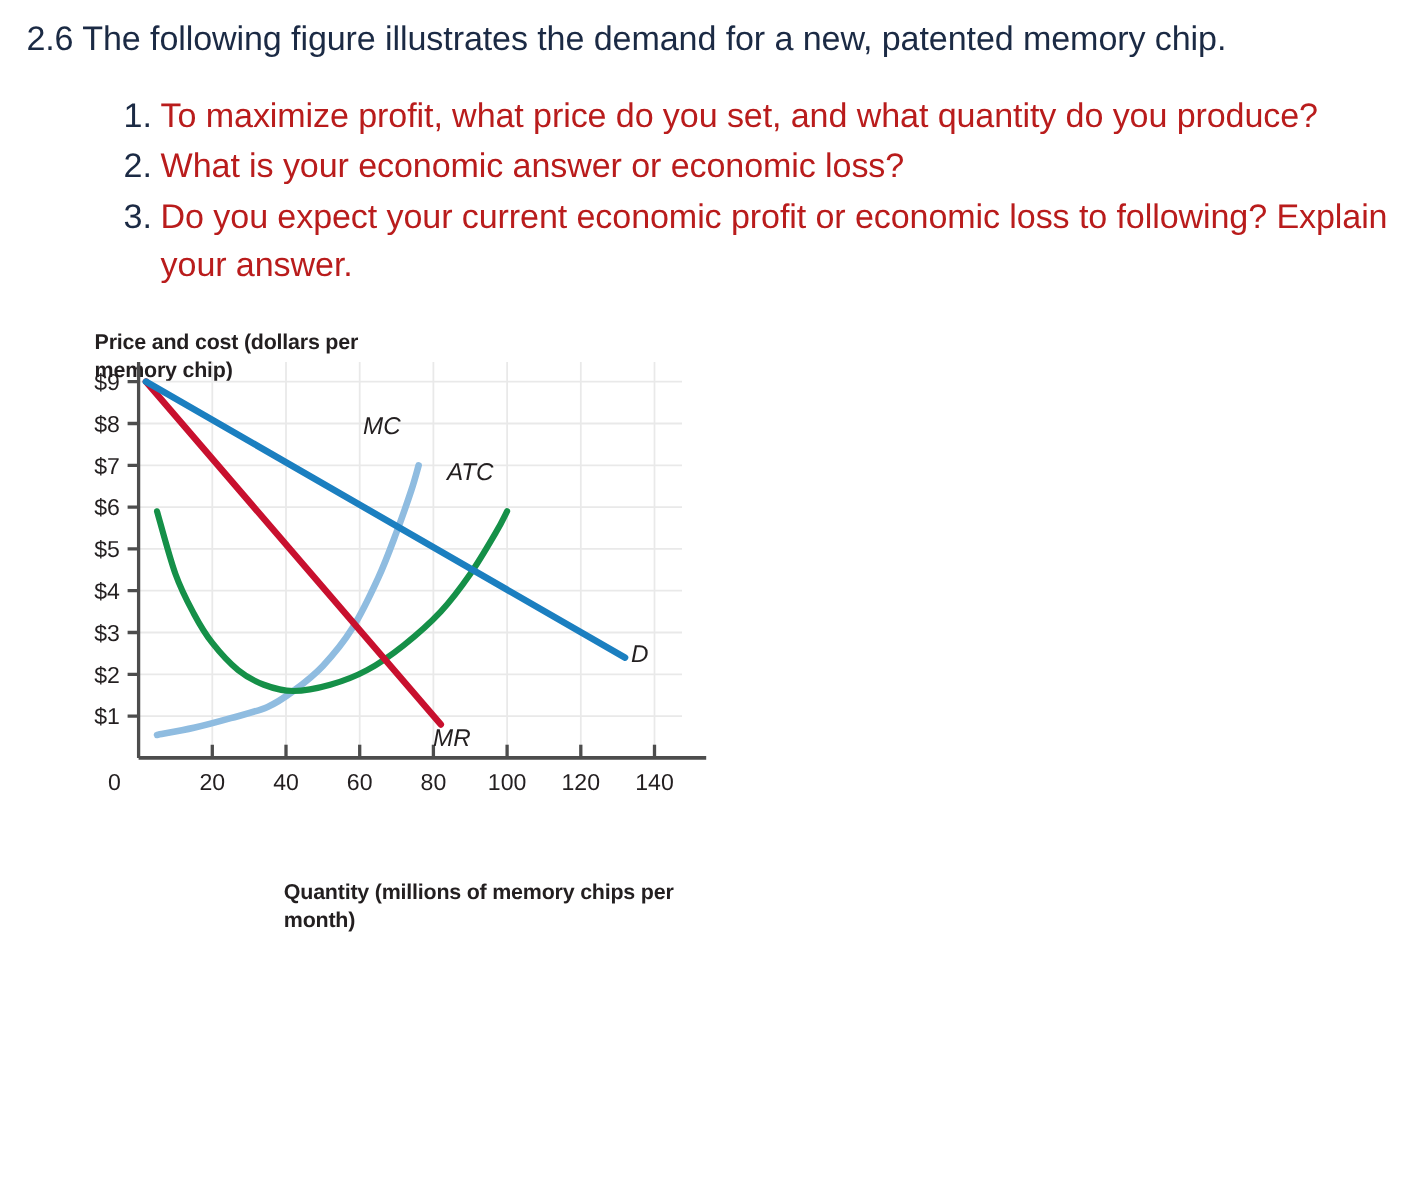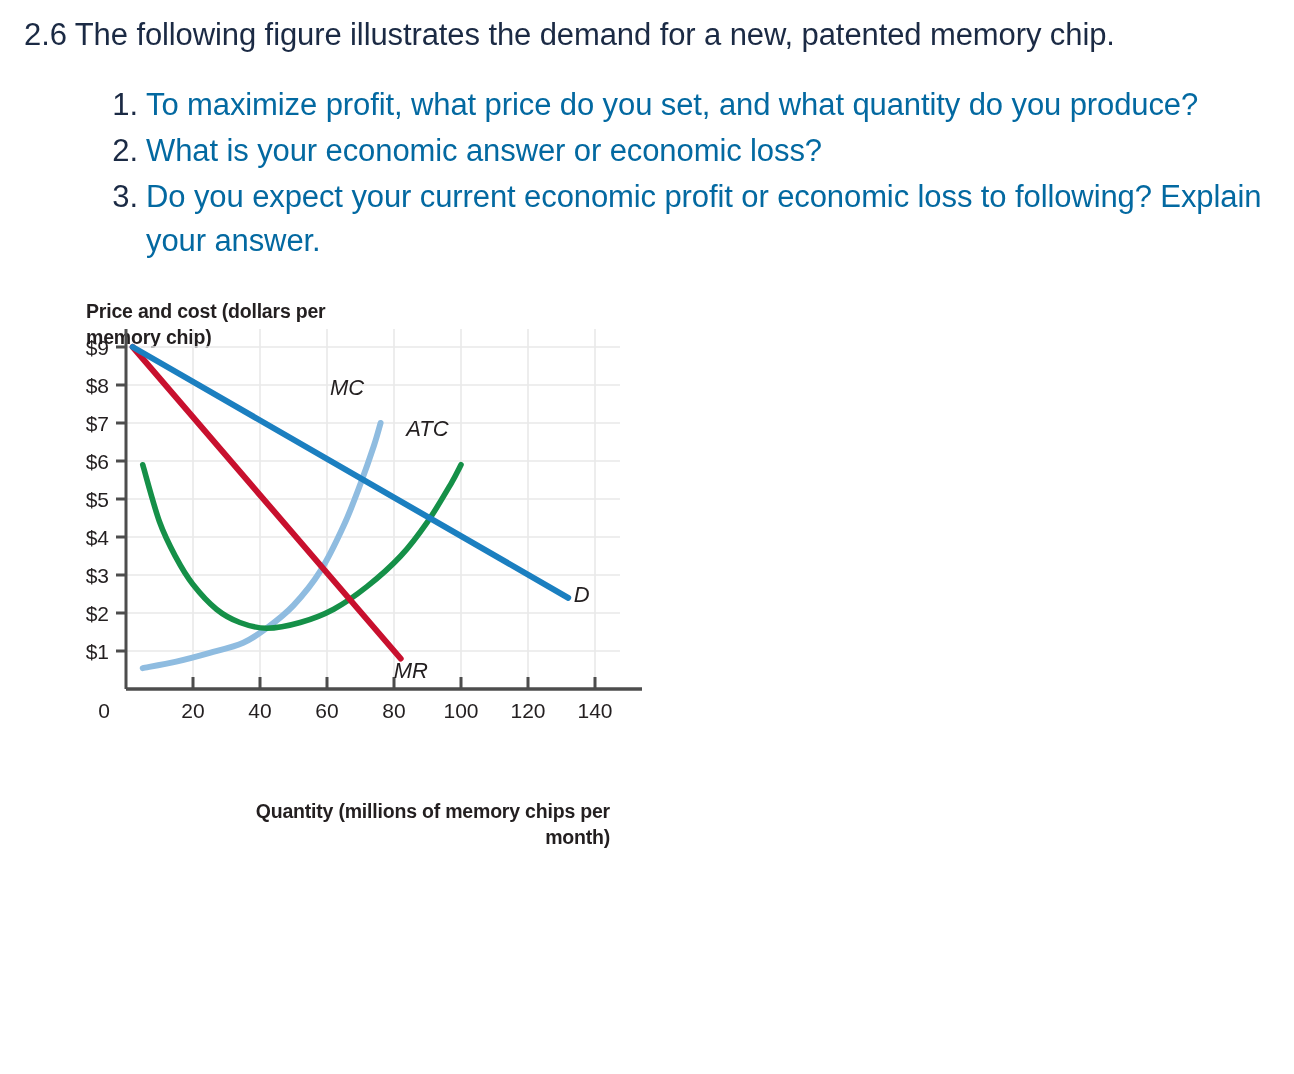--- a/index.html
+++ b/index.html
@@ -38,21 +38,21 @@
     padding: 0 0 0 72px;
     list-style: none;
     counter-reset: qitem;
     max-width: 1200px;
   }
   .question-list li {
     position: relative;
     counter-increment: qitem;
     font-size: 31px;
     line-height: 1.42;
-    color: #0369a1;
+    color: #b91c1c;
     letter-spacing: -0.1px;
     padding-left: 50px;
     margin-bottom: 2px;
   }
   .question-list li::before {
     content: counter(qitem) ".";
     position: absolute;
     left: 0;
     top: 0;
     width: 42px;
@@ -85,24 +85,23 @@
   .chart-svg {
     position: absolute;
     left: 0;
     top: 0;
     width: 660px;
     height: 560px;
   }
 
   .x-axis-title {
     position: absolute;
-    left: 182px;
+    left: 196px;
     top: 500px;
     width: 366px;
-    text-align: right;
     font-size: 19.5px;
     font-weight: bold;
     line-height: 1.32;
     color: #231f20;
     letter-spacing: -0.2px;
   }
 
   .tick-text {
     font-family: "Liberation Sans", sans-serif;
     font-size: 21px;

